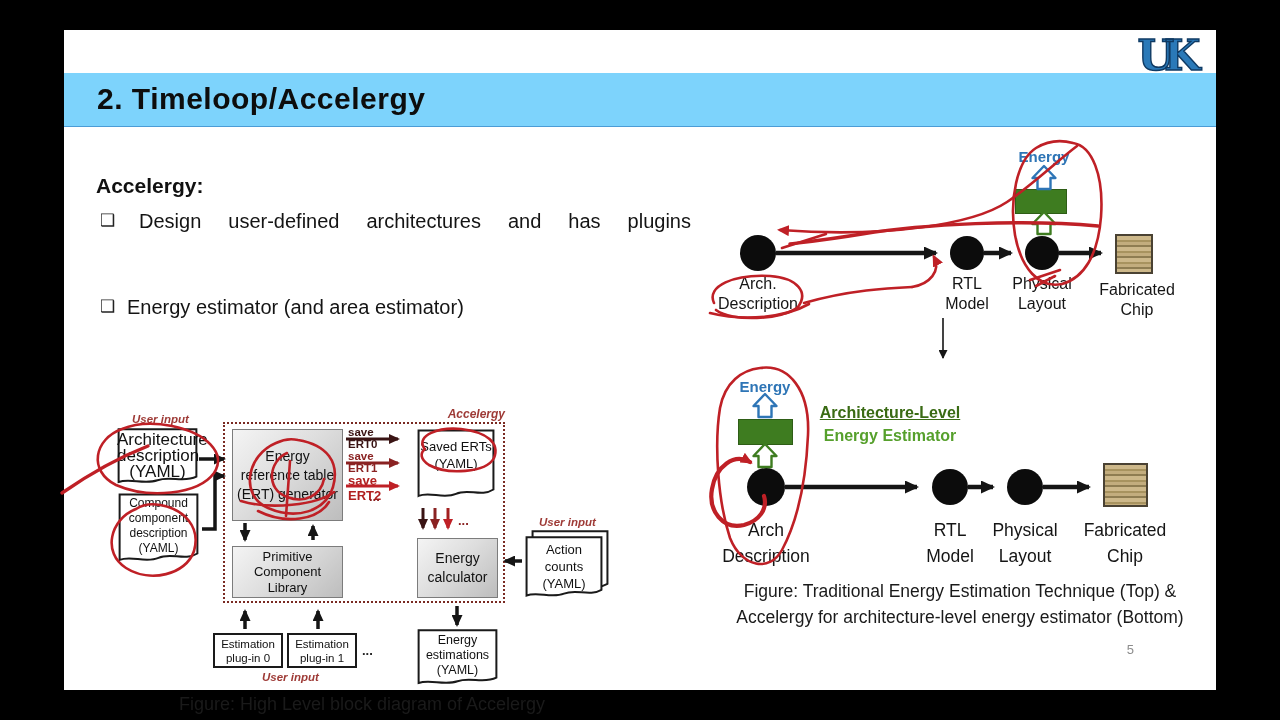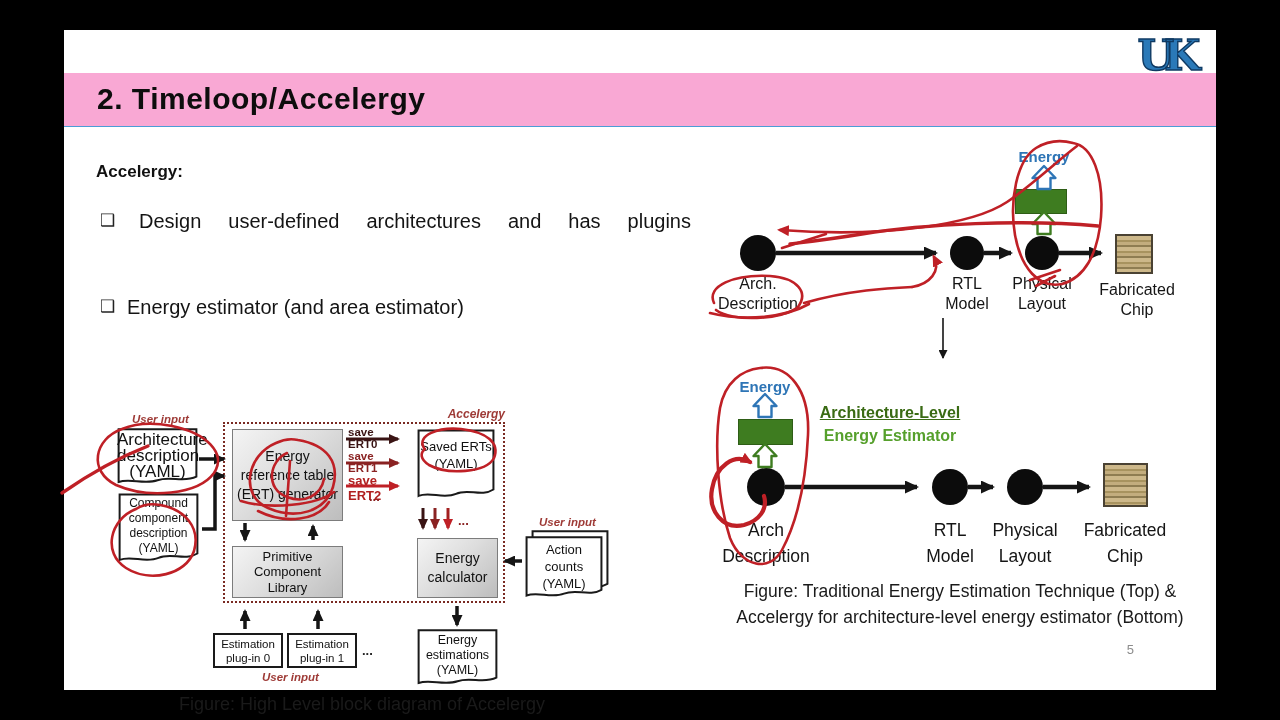--- a/index.html
+++ b/index.html
@@ -1,28 +1,28 @@
 <!DOCTYPE html>
 <html><head>
 <meta charset="utf-8">
 <style>
   html,body{margin:0;padding:0;background:#000;}
   .stage{position:relative;width:1280px;height:720px;background:#000;overflow:hidden;
          font-family:"Liberation Sans",sans-serif;color:#111;}
   .slide{position:absolute;left:64px;top:30px;width:1152px;height:660px;background:#fff;}
 
   
-  .titlebar{position:absolute;left:0;top:43px;width:1152px;height:53px;background:#f9a8d4;
+  .titlebar{position:absolute;left:0;top:43px;width:1152px;height:53px;background:#7dd3fc;
             border-bottom:1px solid #4b9cd6;}
   .title{padding-left:33px;line-height:52px;font-size:30px;font-weight:bold;color:#0d0d0d;
          letter-spacing:0.5px;}
   .logo{position:absolute;left:1056px;top:2px;width:88px;height:44px;}
 
   
-  .heading{position:absolute;left:32px;top:132px;font-size:17px;font-weight:bold;}
+  .heading{position:absolute;left:32px;top:144px;font-size:21px;font-weight:bold;}
   .bsq{position:absolute;font-size:17px;color:#222;}
   .btxt{position:absolute;left:63px;width:552px;font-size:20px;line-height:42px;color:#141414;}
   .jline{text-align:justify;text-align-last:justify;}
 
   
   .fig{position:absolute;}
   .ovl{position:absolute;left:0;top:0;pointer-events:none;z-index:6;overflow:visible;}
   .doc{position:absolute;}
   .doc .sheet{position:absolute;left:0;top:0;width:100%;height:100%;}
   .doc .dt{position:relative;z-index:2;text-align:center;}

